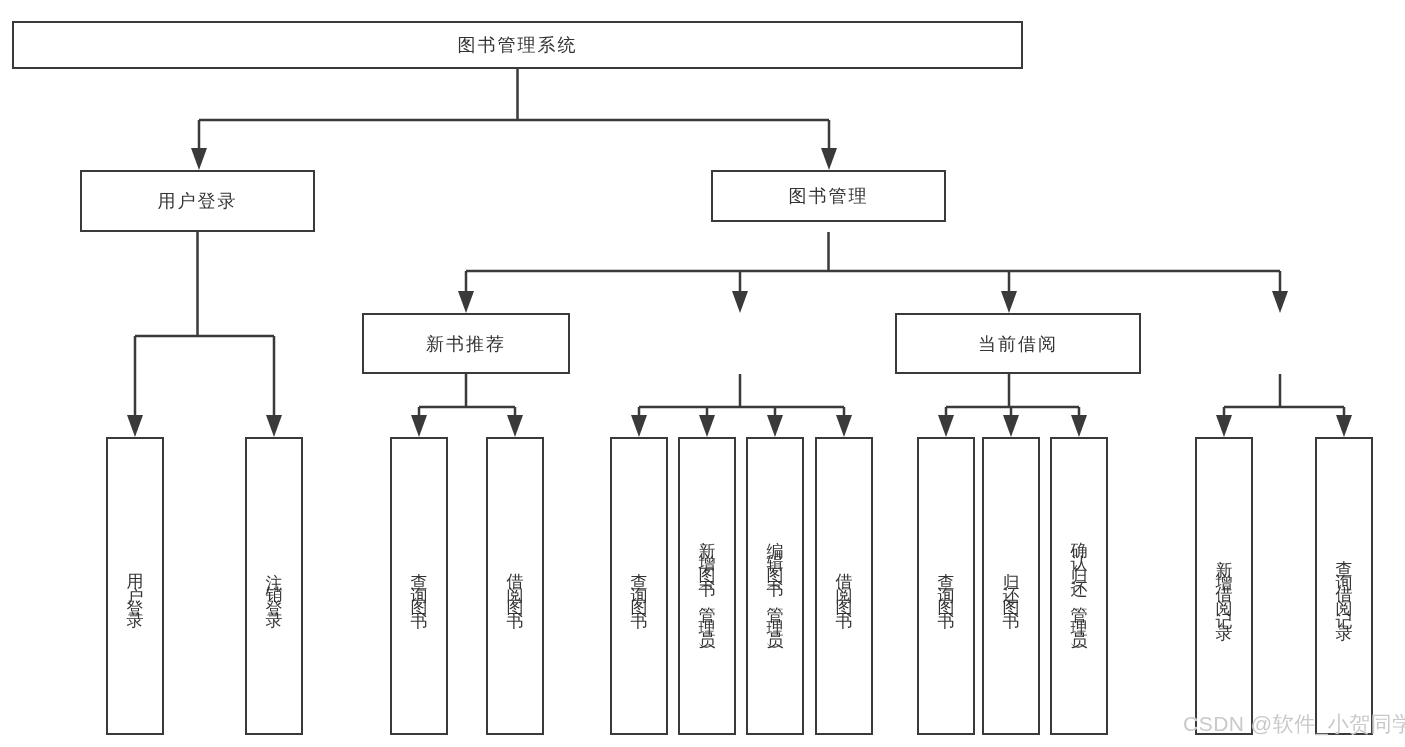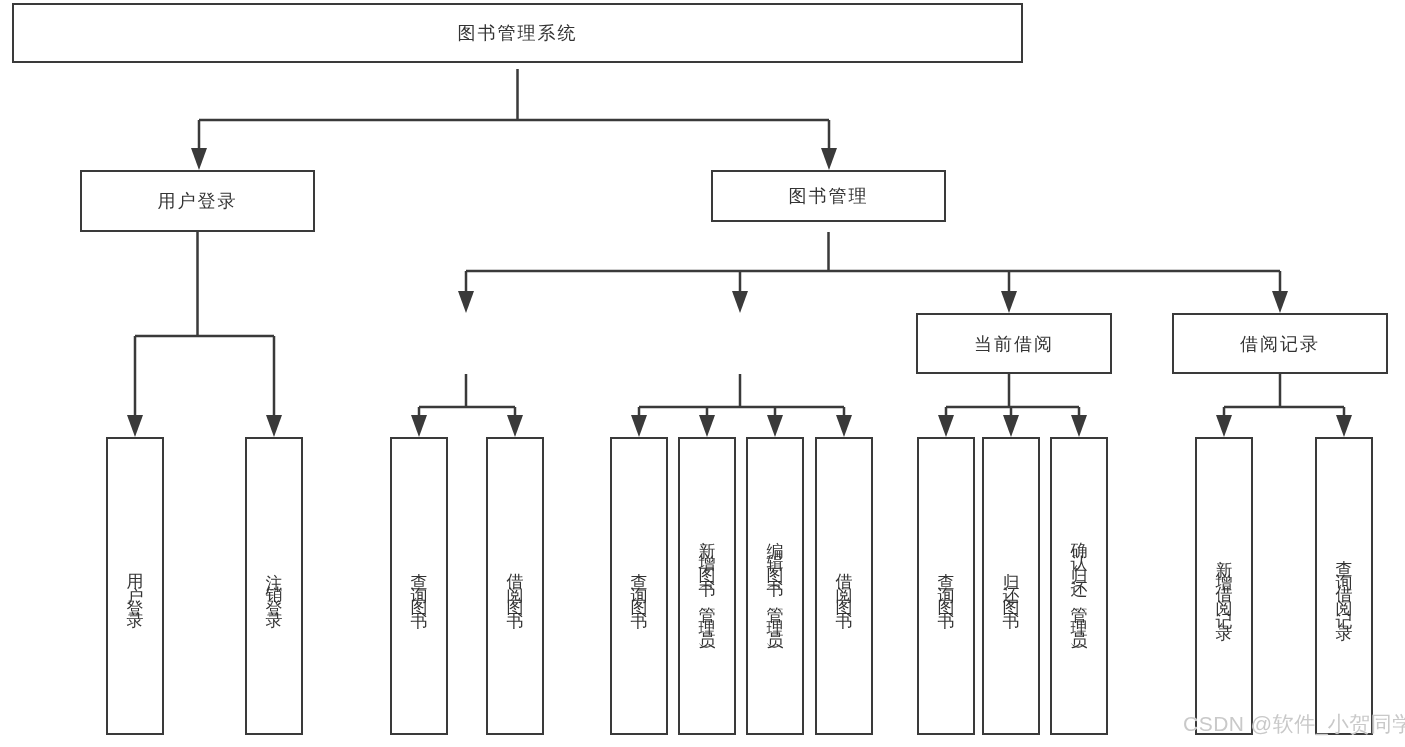--- a/index.html
+++ b/index.html
@@ -68,36 +68,36 @@
       <polygon points="767,415 783,415 775,437"></polygon>
       <polygon points="836,415 852,415 844,437"></polygon>
       <polygon points="938,415 954,415 946,437"></polygon>
       <polygon points="1003,415 1019,415 1011,437"></polygon>
       <polygon points="1071,415 1087,415 1079,437"></polygon>
       <polygon points="1216,415 1232,415 1224,437"></polygon>
       <polygon points="1336,415 1352,415 1344,437"></polygon>
     </g>
   </svg>
 
-  <div class="node root-box" style="left:12px;top:3px;width:1011px;height:60px">
+  <div class="node root-box" style="left:12px;top:21px;width:1011px;height:48px">
     <span class="lbl">图书管理系统</span>
   </div>
 
   <div class="node" style="left:80px;top:170px;width:235px;height:62px">
     <span class="lbl">用户登录</span>
   </div>
   <div class="node" style="left:711px;top:170px;width:235px;height:52px">
     <span class="lbl">图书管理</span>
   </div>
 
-  <div class="node" style="left:916px;top:313px;width:196px;height:61px">
+  <div class="node" style="left:362px;top:313px;width:208px;height:61px">
+    <span class="lbl">新书推荐</span>
+  </div>
+  <div class="node" style="left:895px;top:313px;width:246px;height:61px">
     <span class="lbl">当前借阅</span>
-  </div>
-  <div class="node" style="left:1172px;top:313px;width:216px;height:61px">
-    <span class="lbl">借阅记录</span>
   </div>
 
   <div class="node leaf" style="left:106px;top:437px;width:58px;height:298px">
     <span class="lbl">用户登录</span>
   </div>
   <div class="node leaf" style="left:245px;top:437px;width:58px;height:298px">
     <span class="lbl">注销登录</span>
   </div>
 
   <div class="node leaf" style="left:390px;top:437px;width:58px;height:298px">

